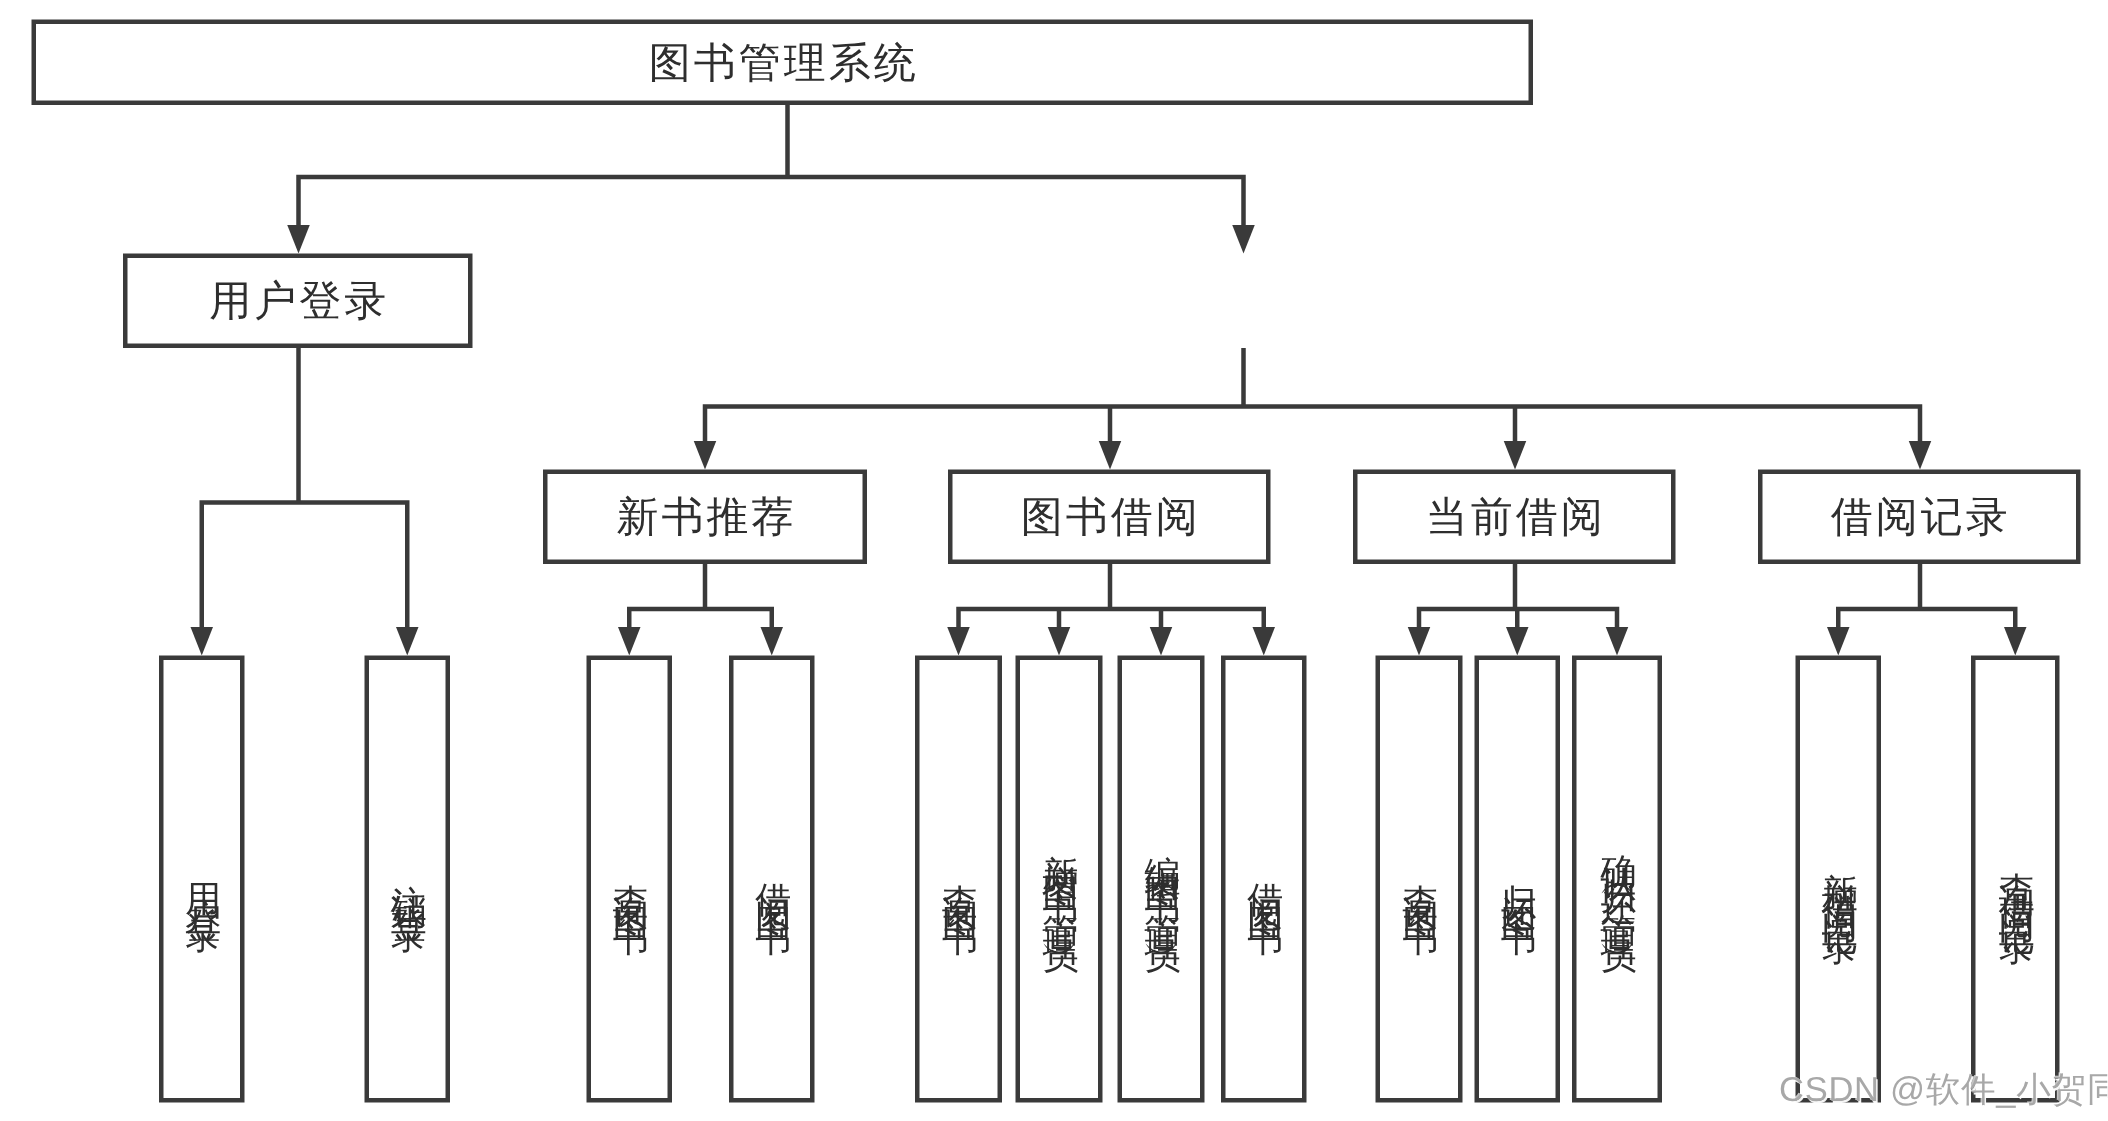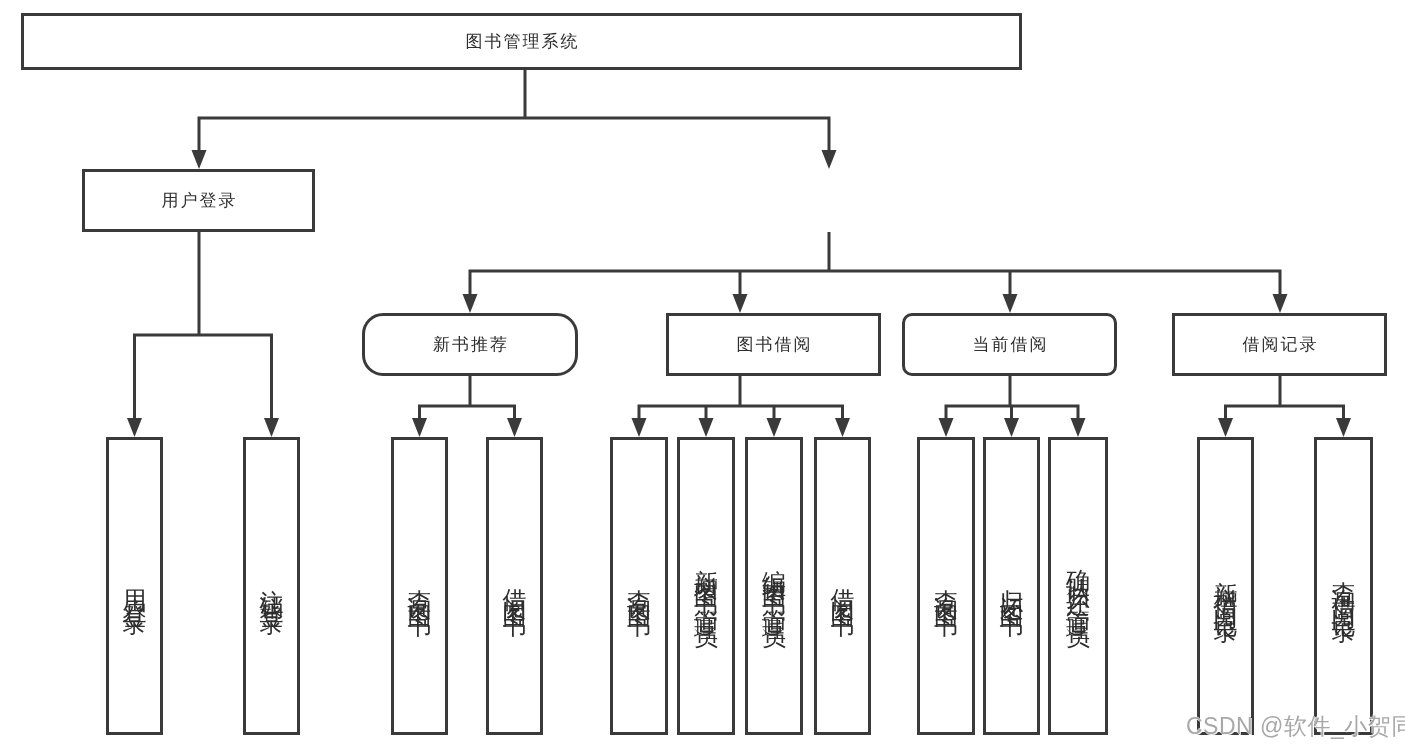--- a/index.html
+++ b/index.html
@@ -24,21 +24,21 @@
   }
   .node {
     position: absolute;
     box-sizing: border-box;
     border: 3px solid #3a3a3a;
     background: #ffffff;
     display: flex;
     align-items: center;
     justify-content: center;
     color: #2e2e2e;
-    font-size: 17px;
+    font-size: 28px;
     letter-spacing: 2px;
     white-space: nowrap;
   }
   .node .hlabel {
     display: block;
     text-indent: 2px;
   }
   .vnode {
     position: absolute;
     box-sizing: border-box;
@@ -125,27 +125,27 @@
   </svg>
 
   <div class="node" style="left:21px; top:13px; width:1001px; height:57px;">
     <span class="hlabel">图书管理系统</span>
   </div>
 
   <div class="node" style="left:82px; top:169px; width:233px; height:63px;">
     <span class="hlabel">用户登录</span>
   </div>
 
-  <div class="node" style="left:362px; top:313px; width:216px; height:63px;border-radius:21px;">
+  <div class="node" style="left:362px; top:313px; width:216px; height:63px;">
     <span class="hlabel">新书推荐</span>
   </div>
-  <div class="node" style="left:632px; top:313px; width:215px; height:63px;margin-left:34px;">
+  <div class="node" style="left:632px; top:313px; width:215px; height:63px;">
     <span class="hlabel">图书借阅</span>
   </div>
-  <div class="node" style="left:902px; top:313px; width:215px; height:63px;border-radius:10px;">
+  <div class="node" style="left:902px; top:313px; width:215px; height:63px;">
     <span class="hlabel">当前借阅</span>
   </div>
   <div class="node" style="left:1172px; top:313px; width:215px; height:63px;">
     <span class="hlabel">借阅记录</span>
   </div>
 
   <div class="vnode" style="left:106px; top:437px; width:57px; height:298px;">
     <span class="vlabel">用户登录</span>
   </div>
   <div class="vnode" style="left:243px; top:437px; width:57px; height:298px;">

